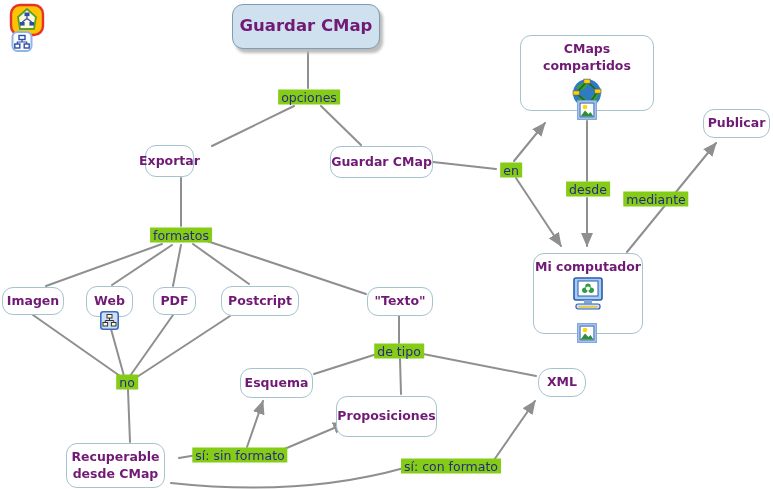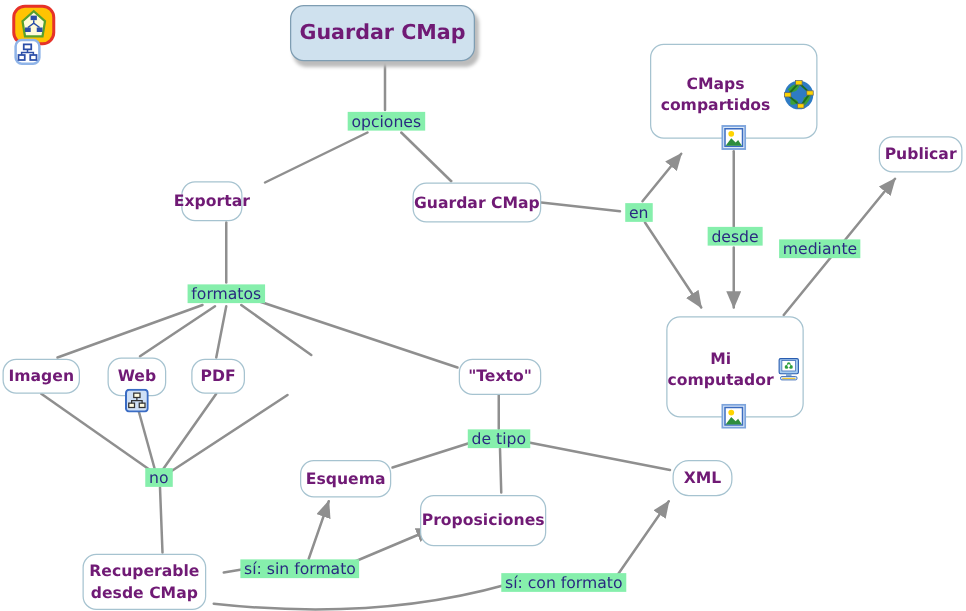--- a/index.html
+++ b/index.html
@@ -4,24 +4,24 @@
 <style>
   html,body{margin:0;padding:0;background:#fff;}
   .canvas{position:relative;width:773px;height:489px;background:#ffffff;
           font-family:"DejaVu Sans","Liberation Sans",sans-serif;overflow:hidden;}
   svg.wires{position:absolute;left:0;top:0;z-index:1;}
   .node{position:absolute;background:#ffffff;border:1.6px solid #a6c3d0;border-radius:11px;
         color:#701a75;font-weight:bold;font-size:12.5px;display:flex;align-items:center;
         justify-content:center;text-align:center;box-sizing:border-box;z-index:2;line-height:1.35;}
   .title-node{background:#cfe1ee;border:1.7px solid #7e9db2;font-size:16.5px;
               box-shadow:3px 4px 3px #bcbcbc;}
-  .link-label{position:absolute;color:#2a2a80;font-size:12.5px;background:#86efac;
+  .link-label{position:absolute;color:#2a2a80;font-size:12.5px;background:#84cc16;
               padding:0 3px;z-index:2;white-space:nowrap;transform:translate(-50%,-50%);}
   .attach{position:absolute;z-index:3;line-height:0;}
-  .node-col{flex-direction:row;justify-content:flex-start;padding-top:5px;gap:1px;}
+  .node-col{flex-direction:column;justify-content:flex-start;padding-top:5px;gap:1px;}
   .logo{position:absolute;left:8px;top:3px;z-index:3;line-height:0;}
 </style>
 </head>
 <body>
 
 <div class="canvas">
 
   <svg class="wires" width="773" height="489">
     <defs>
       <marker id="ah" markerUnits="userSpaceOnUse" markerWidth="14" markerHeight="12" refX="13" refY="6" orient="auto">
@@ -135,20 +135,23 @@
   </div>
 
   <div class="node" style="left:86px;top:286px;width:47px;height:31px;">
     <span>Web</span>
   </div>
 
   <div class="node" style="left:153px;top:287px;width:43px;height:28px;">
     <span>PDF</span>
   </div>
 
+  <div class="node" style="left:221px;top:286px;width:78px;height:30px;">
+    <span>Postcript</span>
+  </div>
 
   <div class="node" style="left:367px;top:287px;width:66px;height:29px;">
     <span>"Texto"</span>
   </div>
 
   <div class="node" style="left:240px;top:368px;width:73px;height:30px;">
     <span>Esquema</span>
   </div>
 
   <div class="node" style="left:336px;top:396px;width:101px;height:41px;">

